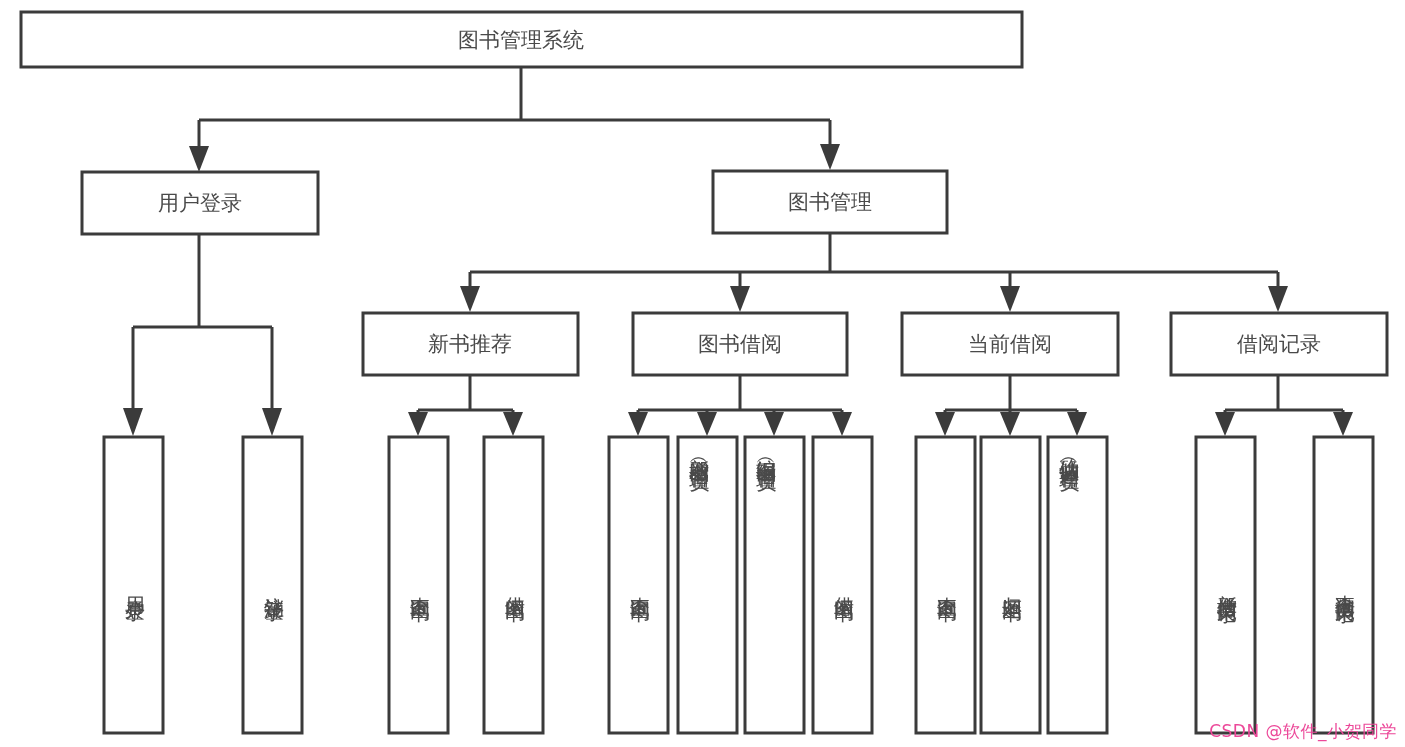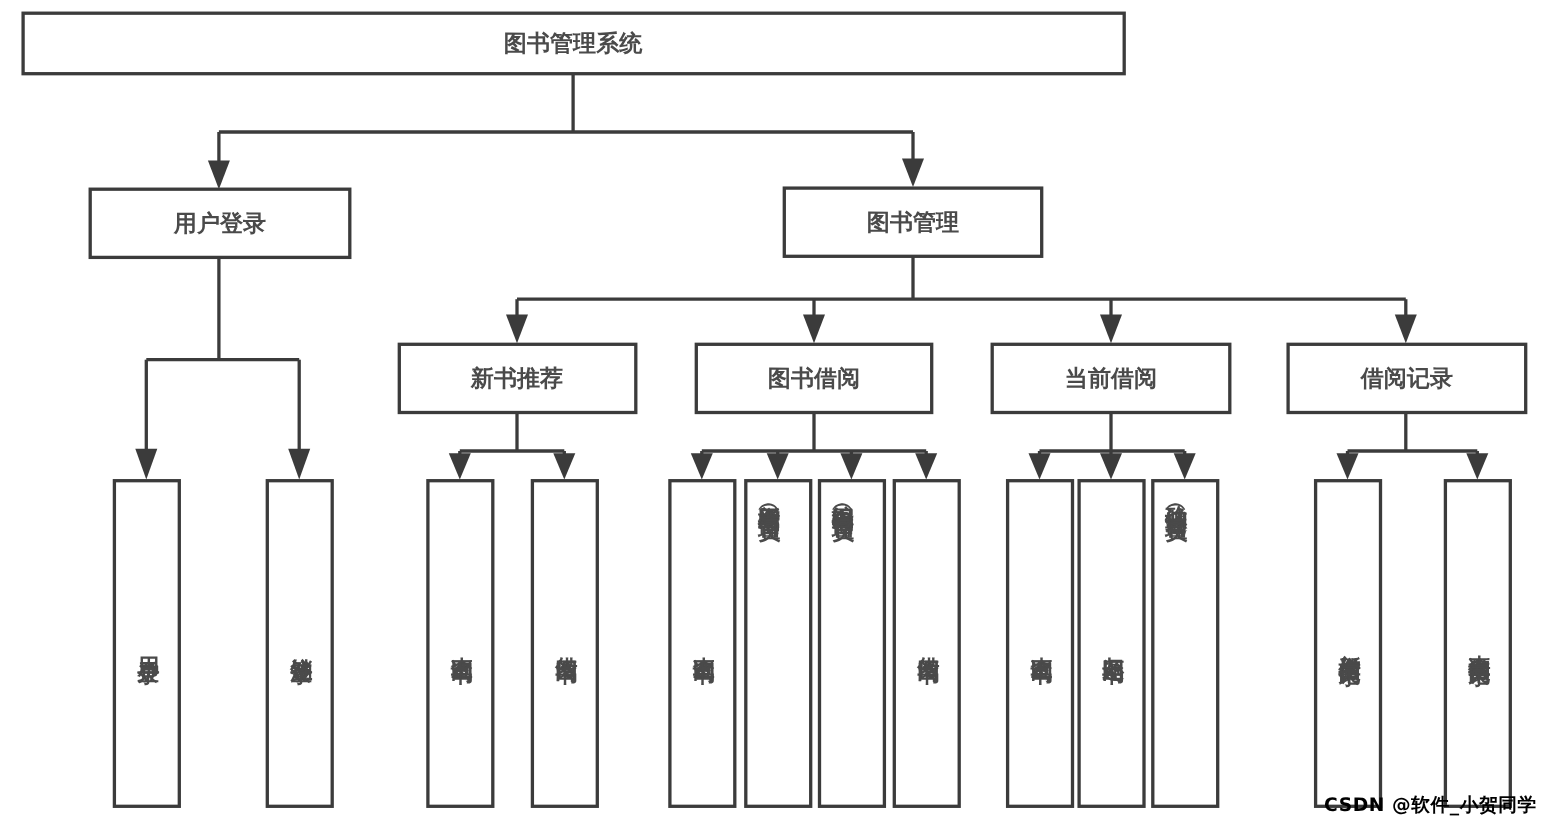--- a/index.html
+++ b/index.html
@@ -1,18 +1,18 @@
 <!DOCTYPE html>
 <html><head>
 <meta charset="utf-8">
 <style>
   html,body{margin:0;padding:0;background:#ffffff;}
   body{width:1405px;height:747px;overflow:hidden;
        font-family:"DejaVu Sans","Liberation Sans",sans-serif;}
-  #stage{position:relative;width:1405px;height:747px;background:#fff;font-weight:bold;}
+  #stage{position:relative;width:1405px;height:747px;background:#fff;}
   svg#diagram{position:absolute;inset:0;width:1405px;height:747px;display:block;}
 
   .node-box{fill:#ffffff;stroke:#3b3b3b;stroke-width:3;}
   .conn{stroke:#3b3b3b;stroke-width:3;fill:none;stroke-linecap:butt;}
   .arrow-head{fill:#3b3b3b;stroke:none;}
 
   .node-label{
     fill:#4a4a4a;
     font-family:"DejaVu Sans","Liberation Sans",sans-serif;
     font-size:21px;
@@ -25,21 +25,21 @@
     writing-mode:vertical-rl;
     text-orientation:upright;
     letter-spacing:2px;
   }
   .watermark{
     position:absolute;
     right:8px;
     bottom:4px;
     font-family:"DejaVu Sans","Liberation Sans",sans-serif;
     font-size:17px;
-    color:#000000;
+    color:#ec4899;
     letter-spacing:0.5px;
     white-space:nowrap;
     pointer-events:none;
   }
 </style>
 </head>
 <body>
 
 <div id="stage">
 

